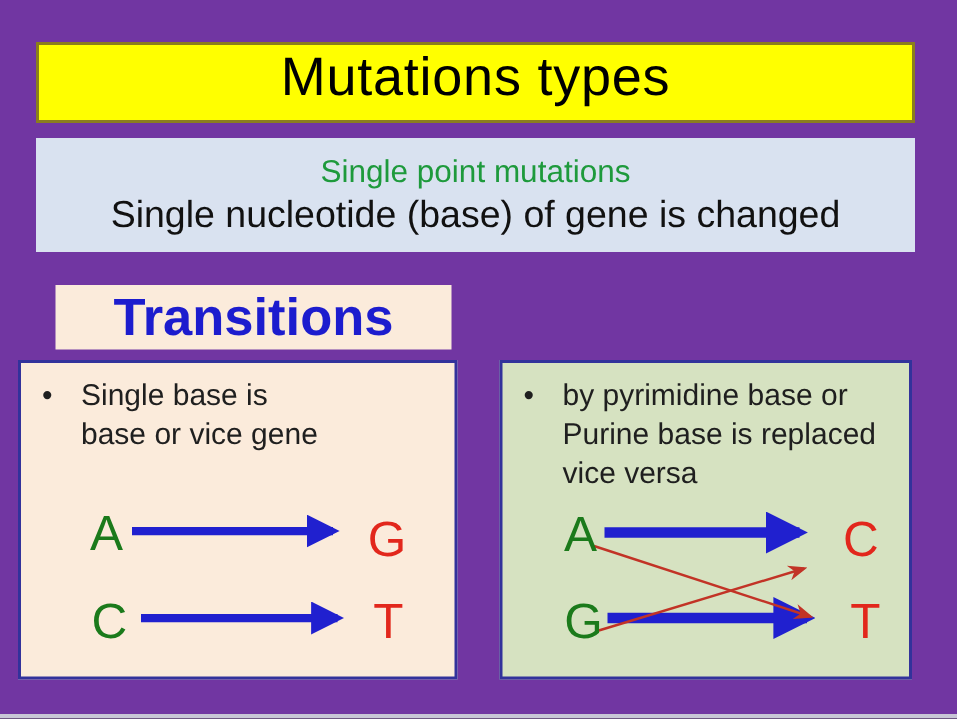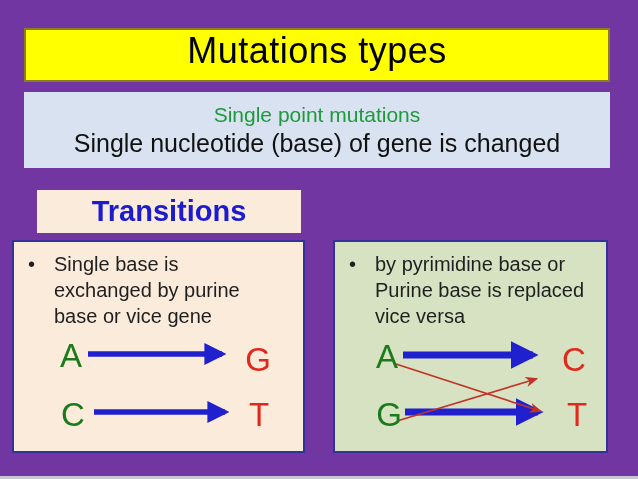--- a/index.html
+++ b/index.html
@@ -26,21 +26,21 @@
     background:#D9E2F0;
     display:flex;flex-direction:column;align-items:center;justify-content:center;
     gap:2px;
   }
   .subtitle-line1{font-size:21px;color:#1E9A3C;}
   .subtitle-line2{font-size:25px;color:#111;}
   .col-header{
     position:absolute;
     box-sizing:border-box;
     display:flex;align-items:center;justify-content:center;
-    font-weight:bold;font-size:29px;color:#1C1CCE;
+    font-weight:bold;font-size:35px;color:#1C1CCE;
   }
   .col-header.transitions{
     left:37px;top:190px;width:264px;height:43px;background:#FBEBDB;
   }
   .col-header.transversions{
     left:344px;top:189px;width:250px;height:45px;background:#C7D39D;
   }
   .panel{
     position:absolute;top:240px;height:213px;
     box-sizing:border-box;
@@ -87,21 +87,20 @@
   <div class="col-header transitions">
     <span>Transitions</span>
   </div>
 
 
   <div class="panel left">
     <div class="bullet-item">
       <span class="bullet-dot">•</span>
       <span>
         <span class="bullet-line">Single base is</span>
-        <span class="bullet-line">exchanged by purine</span>
         <span class="bullet-line">base or vice gene</span>
       </span>
     </div>
 
     <svg class="diagram-svg" viewBox="0 0 293 213" preserveAspectRatio="none">
       <defs>
         <marker id="blueHead" viewBox="0 0 4 4" markerWidth="4" markerHeight="4" refX="3.2" refY="2" orient="auto" markerUnits="strokeWidth">
           <path d="M0,0 L4,2 L0,4 z" fill="#2020CF"></path>
         </marker>
       </defs>

